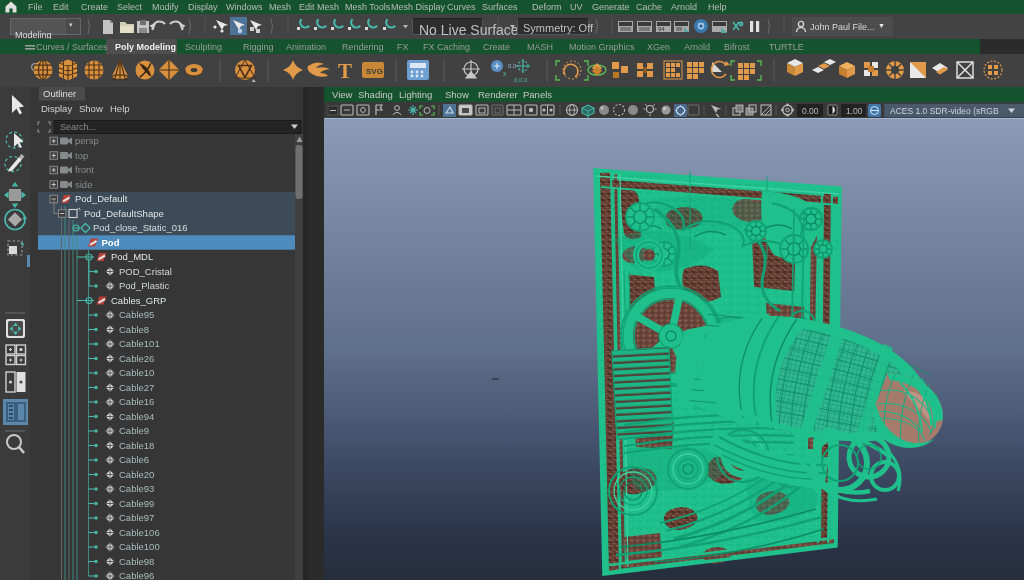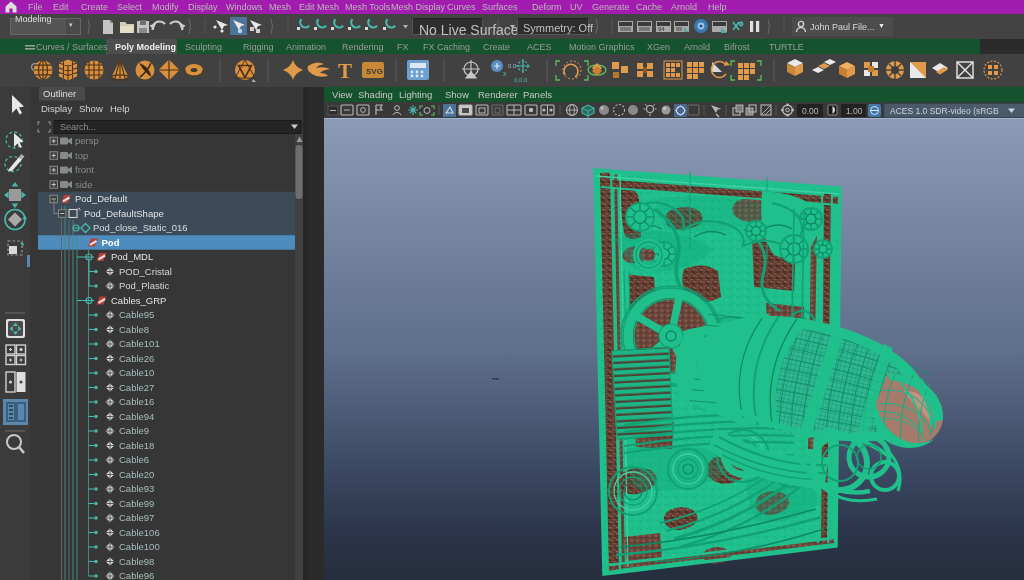--- a/index.html
+++ b/index.html
@@ -3,21 +3,21 @@
 <meta charset="utf-8">
 <style>
 * { margin:0; padding:0; box-sizing:border-box; }
 html,body { width:1024px; height:580px; overflow:hidden; background:#2b2b2b; }
 body { font-family:"Liberation Sans", sans-serif; }
 #app { position:relative; width:1024px; height:580px; background:#2b2b2b; overflow:hidden; }
 .abs { position:absolute; }
 .t { position:absolute; white-space:nowrap; }
 
 
-#menubar { left:0; top:0; width:1024px; height:14px; background:#a21caf; }
+#menubar { left:0; top:0; width:1024px; height:14px; background:#14532d; }
 #menubar .t { top:2px; font-size:9px; color:#bababa; }
 
 
 #row2 { left:0; top:14px; width:1024px; height:25px; background:#434343; }
 .fieldbox { position:absolute; background:#2d2d2d; border:1px solid #555; border-top-color:#222; color:#b5b5b5; font-size:9px; }
 
 
 #tabs { left:0; top:39px; width:980px; height:15px; background:#14532d; }
 #tabs .t { top:2.5px; font-size:9px; color:#9b9b9b; }
 #tabs .active-tab { position:absolute; left:106px; top:0; width:71px; height:15px; background:#4e4e4e; }
@@ -58,21 +58,21 @@
   <span class="t" style="left:532px">Deform</span>
   <span class="t" style="left:570px">UV</span>
   <span class="t" style="left:592px">Generate</span>
   <span class="t" style="left:636px">Cache</span>
   <span class="t" style="left:671px">Arnold</span>
   <span class="t" style="left:708px">Help</span>
 </div>
 
 <div id="row2" class="abs">
   <div class="fieldbox" style="left:10px;top:4px;width:71px;height:17px;background:#555555;border:1px solid #666;"></div>
-  <span class="t" style="left:15px;top:0;font-size:9px;color:#dcdcdc;">Modeling</span>
+  <span class="t" style="left:15px;top:16px;font-size:9px;color:#dcdcdc;">Modeling</span>
   <div class="abs" style="left:66px;top:5px;width:14px;height:15px;background:#4a4a4a;"></div>
   <span class="t" style="left:69px;top:7px;font-size:7px;color:#ccc;">▾</span>
   <svg class="abs" style="left:0;top:0" width="1024" height="25">
     <g stroke="#6a6a6a" stroke-width="1" fill="none">
       <path d="M88 5 q3 7 0 15"></path>
           <path d="M189 5 q3 7 0 15"></path>
           <path d="M271 5 q3 7 0 15"></path>
           <path d="M596 5 q3 7 0 15"></path>
           <path d="M768 5 q3 7 0 15"></path>
     </g>
@@ -185,21 +185,21 @@
       </svg>
   <span class="t" style="left:36px">Curves / Surfaces</span>
   <span class="t" style="left:115px;color:#f0f0f0;font-weight:bold;">Poly Modeling</span>
   <span class="t" style="left:185px">Sculpting</span>
   <span class="t" style="left:243px">Rigging</span>
   <span class="t" style="left:286px">Animation</span>
   <span class="t" style="left:342px">Rendering</span>
   <span class="t" style="left:397px">FX</span>
   <span class="t" style="left:423px">FX Caching</span>
   <span class="t" style="left:483px">Create</span>
-  <span class="t" style="left:527px">ACES</span>
+  <span class="t" style="left:527px">MASH</span>
   <span class="t" style="left:569px">Motion Graphics</span>
   <span class="t" style="left:647px">XGen</span>
   <span class="t" style="left:684px">Arnold</span>
   <span class="t" style="left:724px">Bifrost</span>
   <span class="t" style="left:769px">TURTLE</span>
 </div>
 
 <div id="shelf" class="abs">
 <svg class="abs" style="left:0;top:0" width="1024" height="33">
   <circle cx="35" cy="13" r="3.4" fill="none" stroke="#9a9a9a" stroke-width="1.2"></circle>

